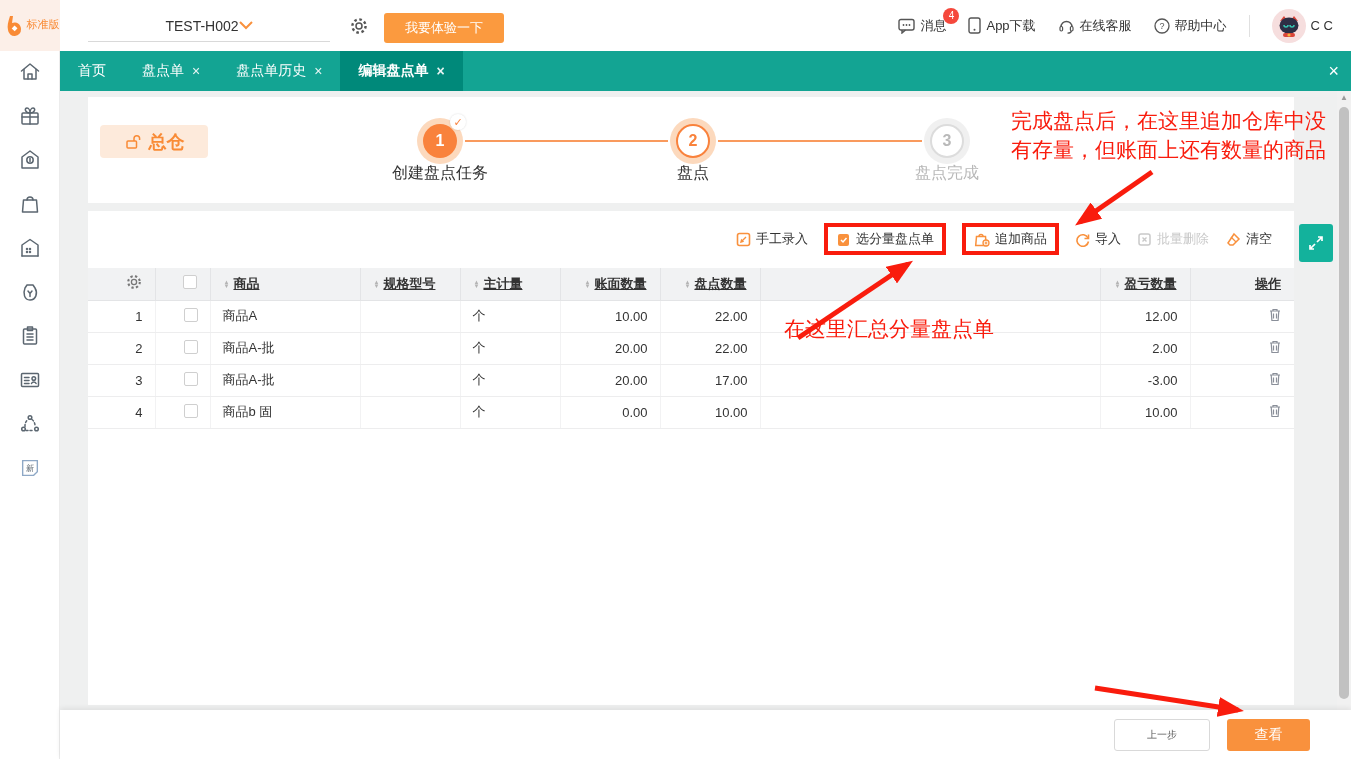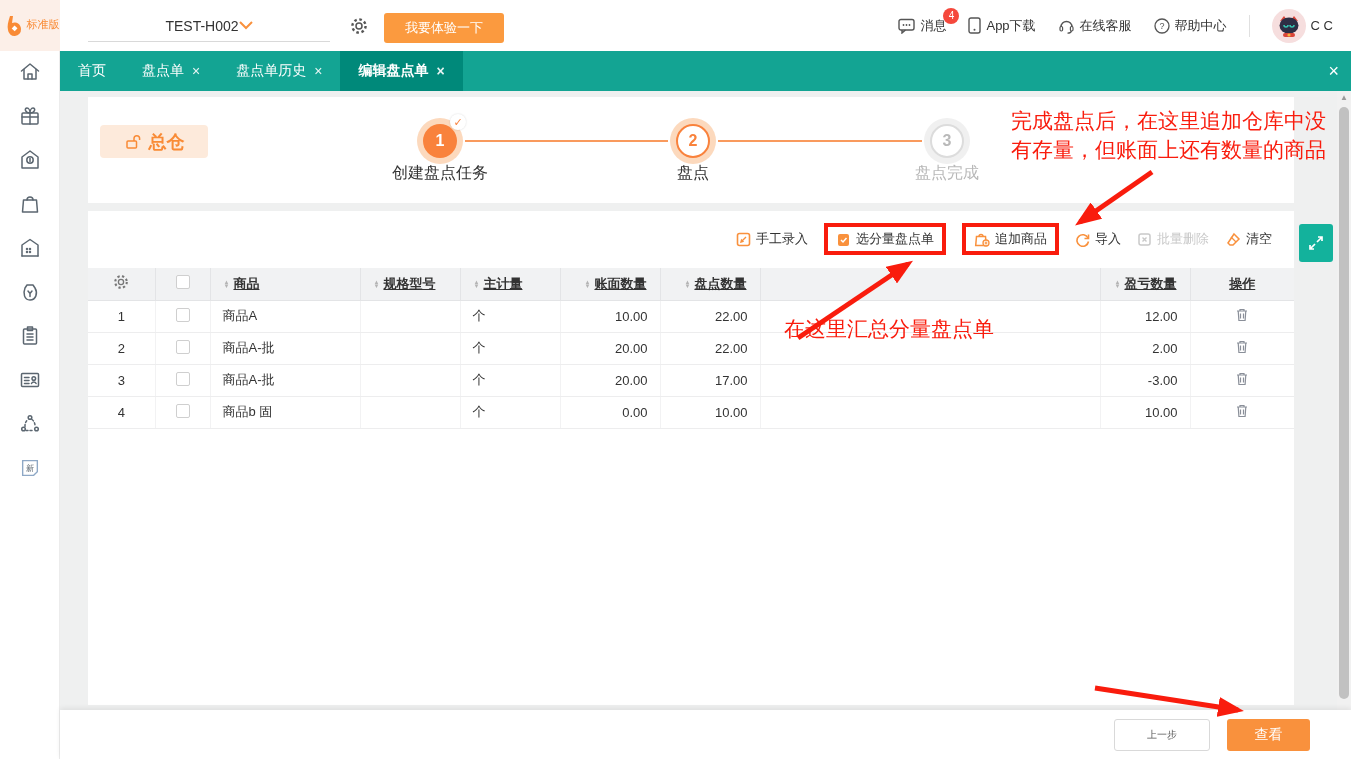--- a/index.html
+++ b/index.html
@@ -73,21 +73,21 @@
   .tool-btn.disabled { color:#c9c9c9; cursor:default; }
   .red-box { border:4px solid #f91c0d; padding:3px 8px; display:flex; align-items:center; }
 
   
   table.grid { position:absolute; left:0; top:57px; width:1206px; border-collapse:collapse; table-layout:fixed; }
   .grid th { background:#f1f2f3; height:32px; font-size:13px; color:#333; font-weight:bold;
     border-right:1px solid #e3e4e6; border-bottom:1px solid #e3e4e6; padding:0 13px;text-decoration:underline; }
   .grid td { height:32px; font-size:13px; color:#333; border-right:1px solid #f2f2f3;
     border-bottom:1px solid #ededee; padding:0 12px; background:#fff; }
   .grid th:last-child, .grid td:last-child { border-right:none; }
-  .al { text-align:left; } .ar { text-align:right; } .ac { text-align:center;margin-top:40px; }
+  .al { text-align:left; } .ar { text-align:right; } .ac { text-align:right;margin-top:40px; }
   .sort { display:inline-flex; flex-direction:column; vertical-align:middle; margin-right:4px; line-height:4px; }
   .sort span { font-size:6px; color:#b4b4b4; }
   .cbx { width:14px; height:14px; border:1px solid #cfcfcf; border-radius:2px; background:#fff;
     display:inline-block; cursor:pointer; }
 
   
   .scrollbar { position:absolute; left:1337px; top:91px; width:14px; height:619px; background:#f1f1f1; z-index:6; }
   .scroll-up { position:absolute; left:0; top:2px; width:14px; text-align:center; font-size:8px; color:#9a9a9a; cursor:pointer; }
   .scroll-thumb { position:absolute; left:2px; top:16px; width:10px; height:592px; background:#c1c1c1; border-radius:5px; cursor:pointer; }
   .expand-btn { position:absolute; left:1299px; top:224px; width:34px; height:38px; background:#13b29c;

